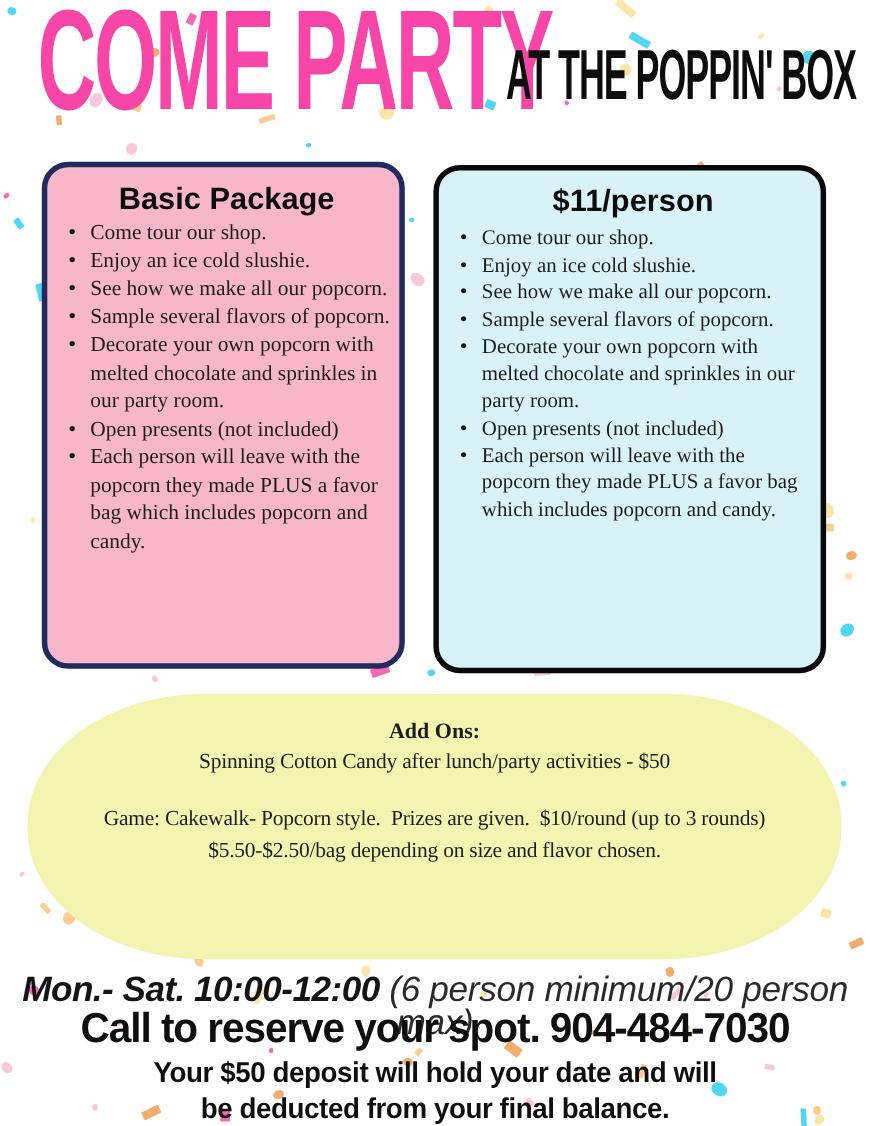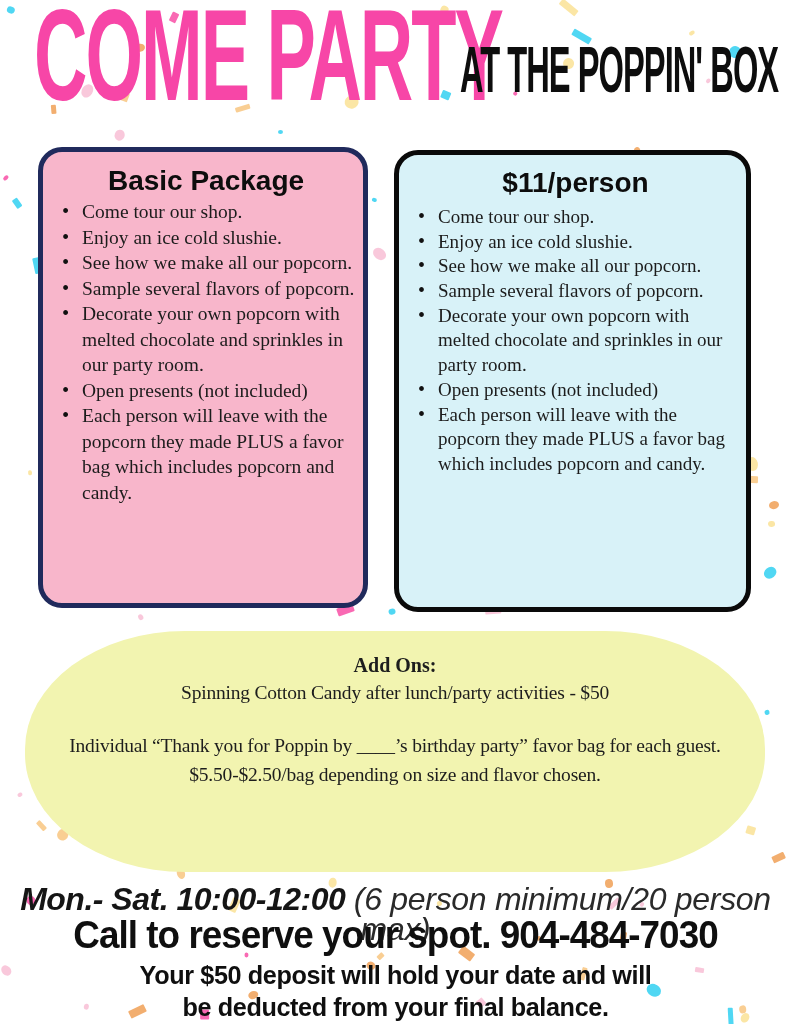--- a/index.html
+++ b/index.html
@@ -341,21 +341,21 @@
           <li><span>Open presents (not included)</span></li>
 
 
           <li><span>Each person will leave with the popcorn they made PLUS a favor bag which includes popcorn and candy.</span></li>
         </ul>
     </div>
 
     <div class="addons">
       <div class="addons-heading">Add Ons:</div>
       <div class="addon-line l0">Spinning Cotton Candy after lunch/party activities - $50</div>
-      <div class="addon-line l2">Individual “Thank you for Poppin by ____’s birthday party” favor bag for each guest.</div>
+      <div class="addon-line l1">Game: Cakewalk- Popcorn style.  Prizes are given.  $10/round (up to 3 rounds)</div>
       <div class="addon-line l3">$5.50-$2.50/bag depending on size and flavor chosen.</div>
     </div>
 
     <div class="footer-hours">
       <span class="bold">Mon.- Sat. 10:00-12:00</span>
       <span class="note">(6 person minimum/20 person max)</span>
     </div>
     <div class="footer-call">Call to reserve your spot. 904-484-7030</div>
     <div class="footer-deposit">
       <div>Your $50 deposit will hold your date and will</div>

